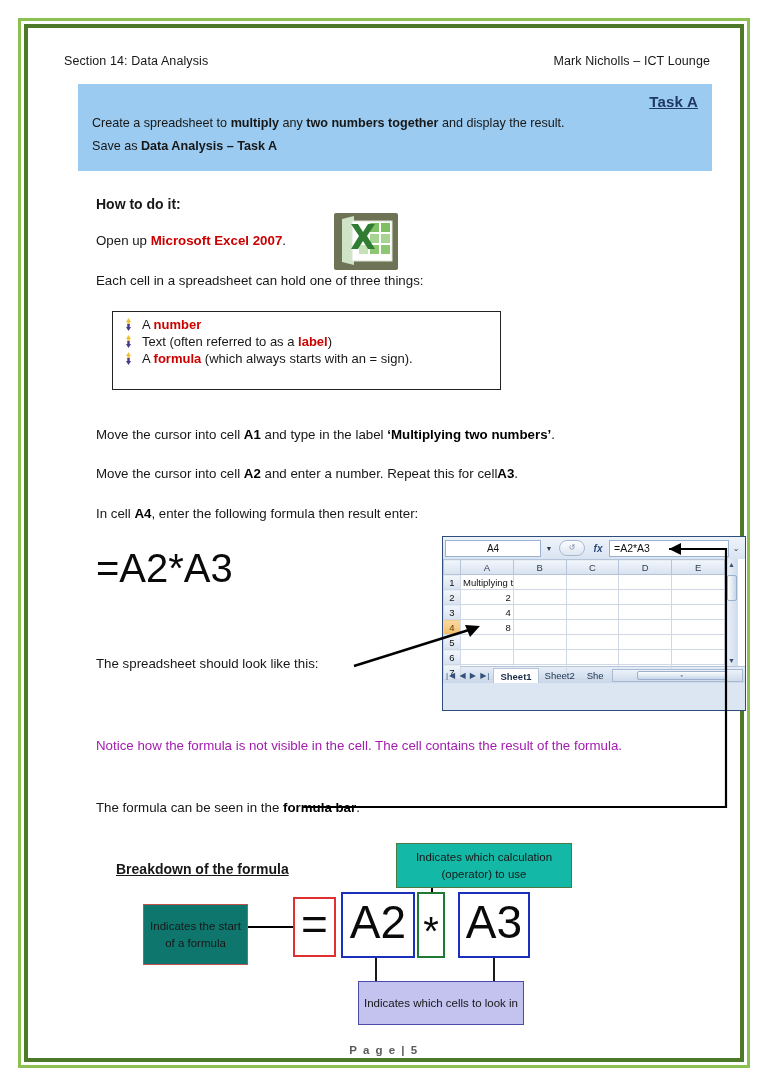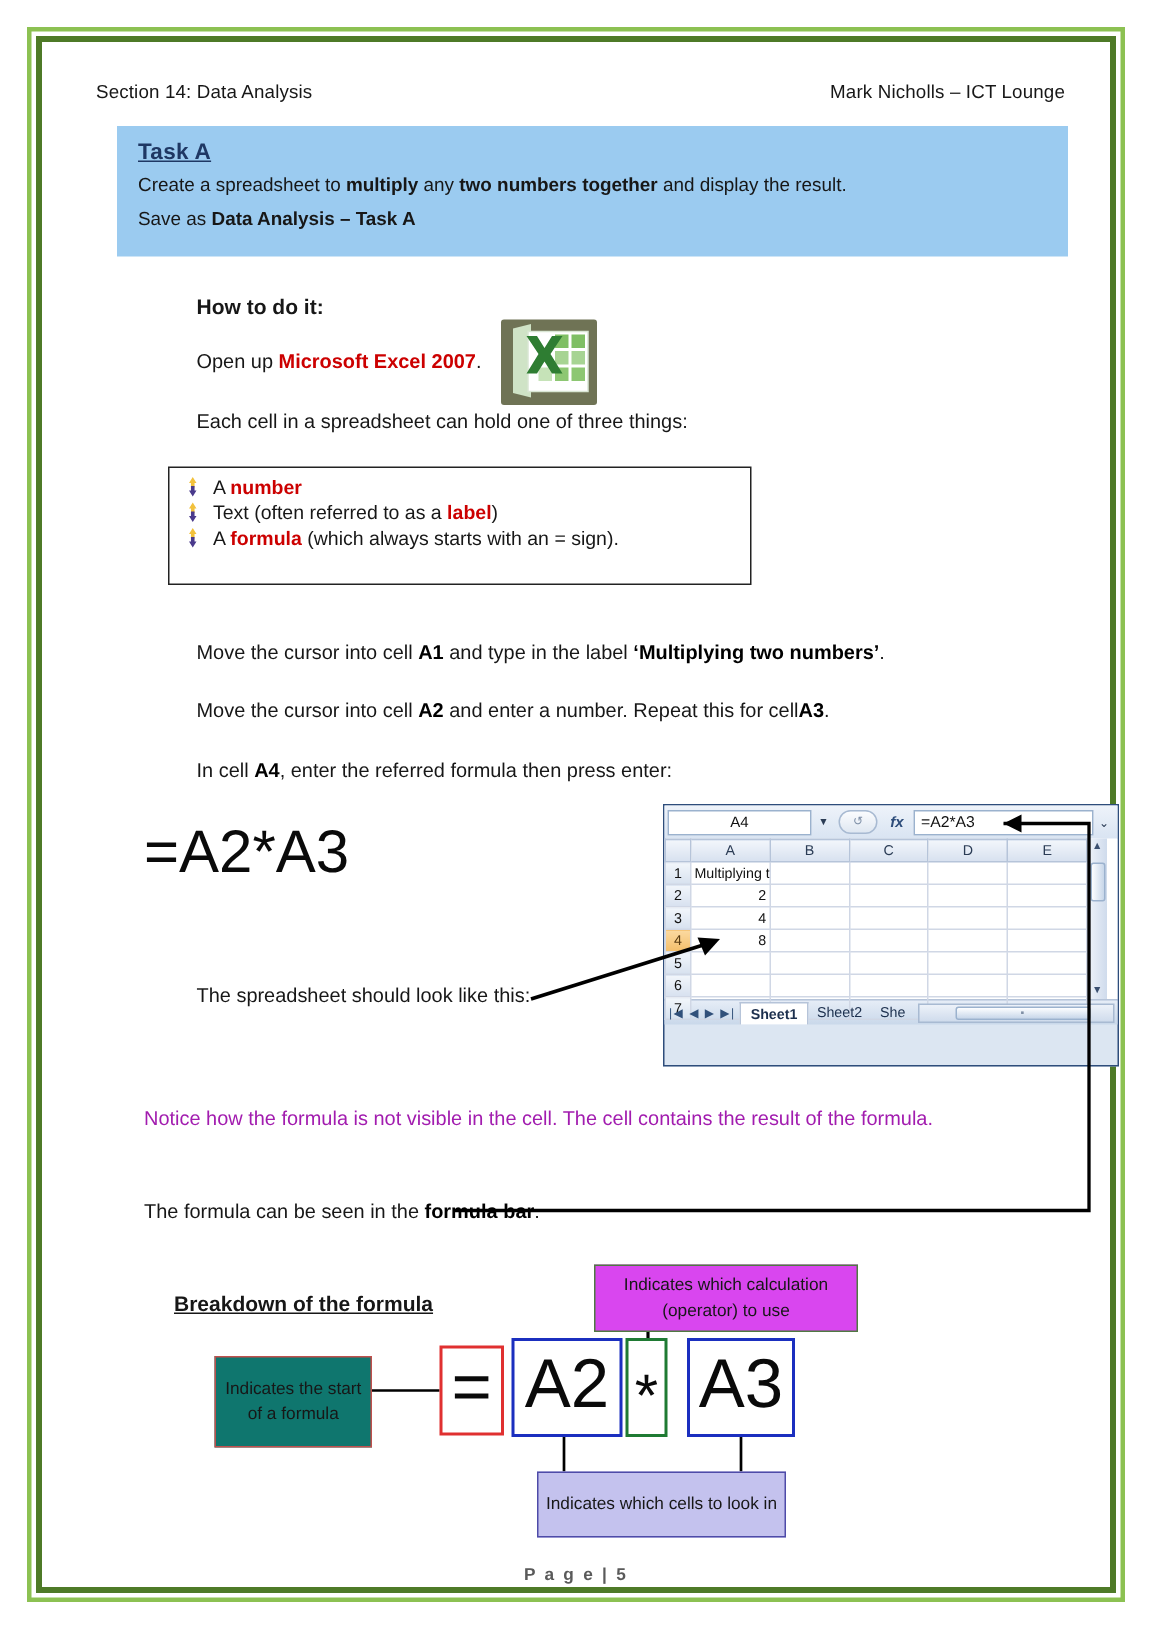--- a/index.html
+++ b/index.html
@@ -41,28 +41,28 @@
 
   
   .taskbox{
     position:absolute; left:50px; top:56px;
     width:634px; height:87px;
     background:#9BCBF0;
     padding:9px 14px 0 14px;
   }
   .task-title{
     font-size:15px; font-weight:bold; color:#1F3864;
-    text-decoration:underline; margin:0 0 6px 0; letter-spacing:.2px;
+    text-decoration:underline; margin:0 0 6px 0; letter-spacing:.2px;text-align:right;
   }
   .task-line{ font-size:12.6px; color:#171717; margin:0 0 9px 0; }
   .b{ font-weight:bold; }
 
   
   .p{
-    position:absolute; font-size:13.3px; color:#171717; line-height:1.15;margin-left:35px;
+    position:absolute; font-size:13.3px; color:#171717; line-height:1.15;
   }
   .howto{ left:68px; top:168px; font-size:14px; font-weight:bold; }
   .openup{ left:68px; top:205px; }
   .eachcell{ left:68px; top:245px; }
   .red{ color:#CC0000; font-weight:bold; }
   .blu{ color:#000000; font-weight:bold; }
 
   
   .xl-icon{
     position:absolute; left:306px; top:185px;
@@ -211,21 +211,21 @@
   .bd-box{
     position:absolute; text-align:center; font-size:11.5px; color:#171717; line-height:1.45;
     display:flex; align-items:center; justify-content:center; padding:2px;
   }
   .bd-start{
     left:115px; top:876px; width:105px; height:61px;
     background:#0f766e; border:1.3px solid #C0504D;
   }
   .bd-oper{
     left:368px; top:815px; width:176px; height:45px;
-    background:#d946ef; border:1.3px solid #4F7942;
+    background:#14b8a6; border:1.3px solid #4F7942;
   }
   .bd-cells{
     left:330px; top:953px; width:166px; height:44px;
     background:#C4C2EE; border:1.3px solid #4E4BA8;
   }
   .tok{
     position:absolute; display:flex; align-items:center; justify-content:center;
     font-size:46px; color:#0a0a0a; line-height:1;
   }
   .tok-eq{ left:265px; top:869px; width:43px; height:60px; border:2px solid #E03030; }
@@ -318,21 +318,21 @@
 
   <div class="p inst1">
     <span>Move the cursor into cell </span><span class="blu">A1</span><span> and type in the label </span><span class="blu">‘Multiplying two numbers’</span><span>.</span>
   </div>
 
   <div class="p inst2">
     <span>Move the cursor into cell </span><span class="blu">A2</span><span> and enter a number. Repeat this for cell</span><span class="blu">A3</span><span>.</span>
   </div>
 
   <div class="p inst3">
-    <span>In cell </span><span class="blu">A4</span><span>, enter the referred formula then press enter:</span>
+    <span>In cell </span><span class="blu">A4</span><span>, enter the following formula then result enter:</span>
   </div>
 
   <div class="bigformula">=A2*A3</div>
   <div class="p lookslike">The spreadsheet should look like this:</div>
 
   <div class="xlwin">
 
     <div class="xl-fbar">
       <div class="xl-namebox">A4</div>
       <div class="xl-nb-arrow">▼</div>

